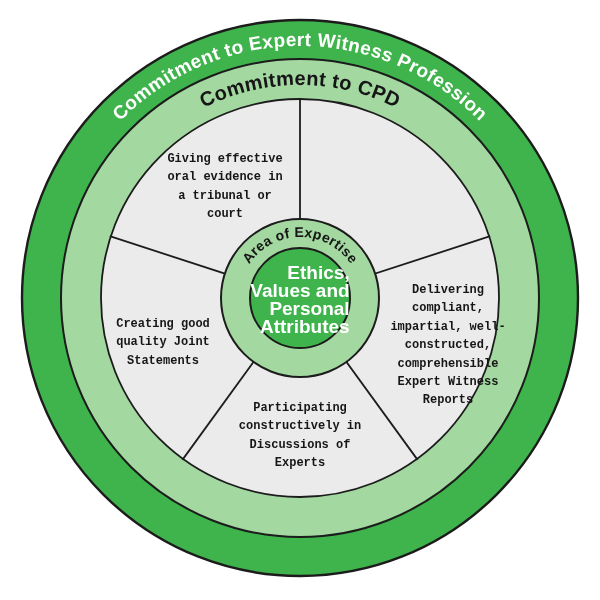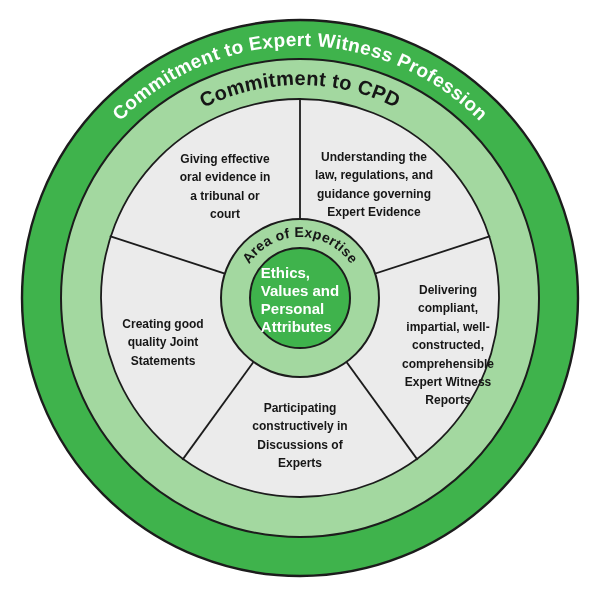--- a/index.html
+++ b/index.html
@@ -35,34 +35,35 @@
 
   .seg-text{
     position:absolute;
     transform:translate(-50%,-50%);
     text-align:center;
     white-space:pre-line;
     font-weight:bold;
     font-size:12px;
     line-height:18.4px;
     color:var(--black-text);
+    font-family:Liberation Mono, monospace;
   }
   .t-giving{left:225px;top:187px;}
   .t-understanding{left:374px;top:185px;}
   .t-delivering{left:448px;top:345px;}
   .t-participating{left:300px;top:436px;}
   .t-creating{left:163px;top:343px;}
 
   .center-label{
     position:absolute;left:300px;top:300px;
     transform:translate(-50%,-50%);
-    text-align:left;
+    text-align:right;
     white-space:pre-line;
     font-weight:bold;
-    font-size:15px;
+    font-size:19px;
     line-height:18px;
     color:var(--white-text);
   }
 </style>
 </head>
 <body>
 
 <div class="stage">
 
   <svg width="600" height="600" viewBox="0 0 600 600">
@@ -96,24 +97,20 @@
     </text>
     <text class="arc-area-text">
       <textPath href="#arcArea" startOffset="50%" text-anchor="middle">Area of Expertise</textPath>
     </text>
   </svg>
 
   <div class="seg-text t-giving">Giving effective
 oral evidence in
 a tribunal or
 court</div>
-  <div class="seg-text t-understanding">Understanding the
-law, regulations, and
-guidance governing
-Expert Evidence</div>
   <div class="seg-text t-delivering">Delivering
 compliant,
 impartial, well-
 constructed,
 comprehensible
 Expert Witness
 Reports</div>
   <div class="seg-text t-creating">Creating good
 quality Joint
 Statements</div>

